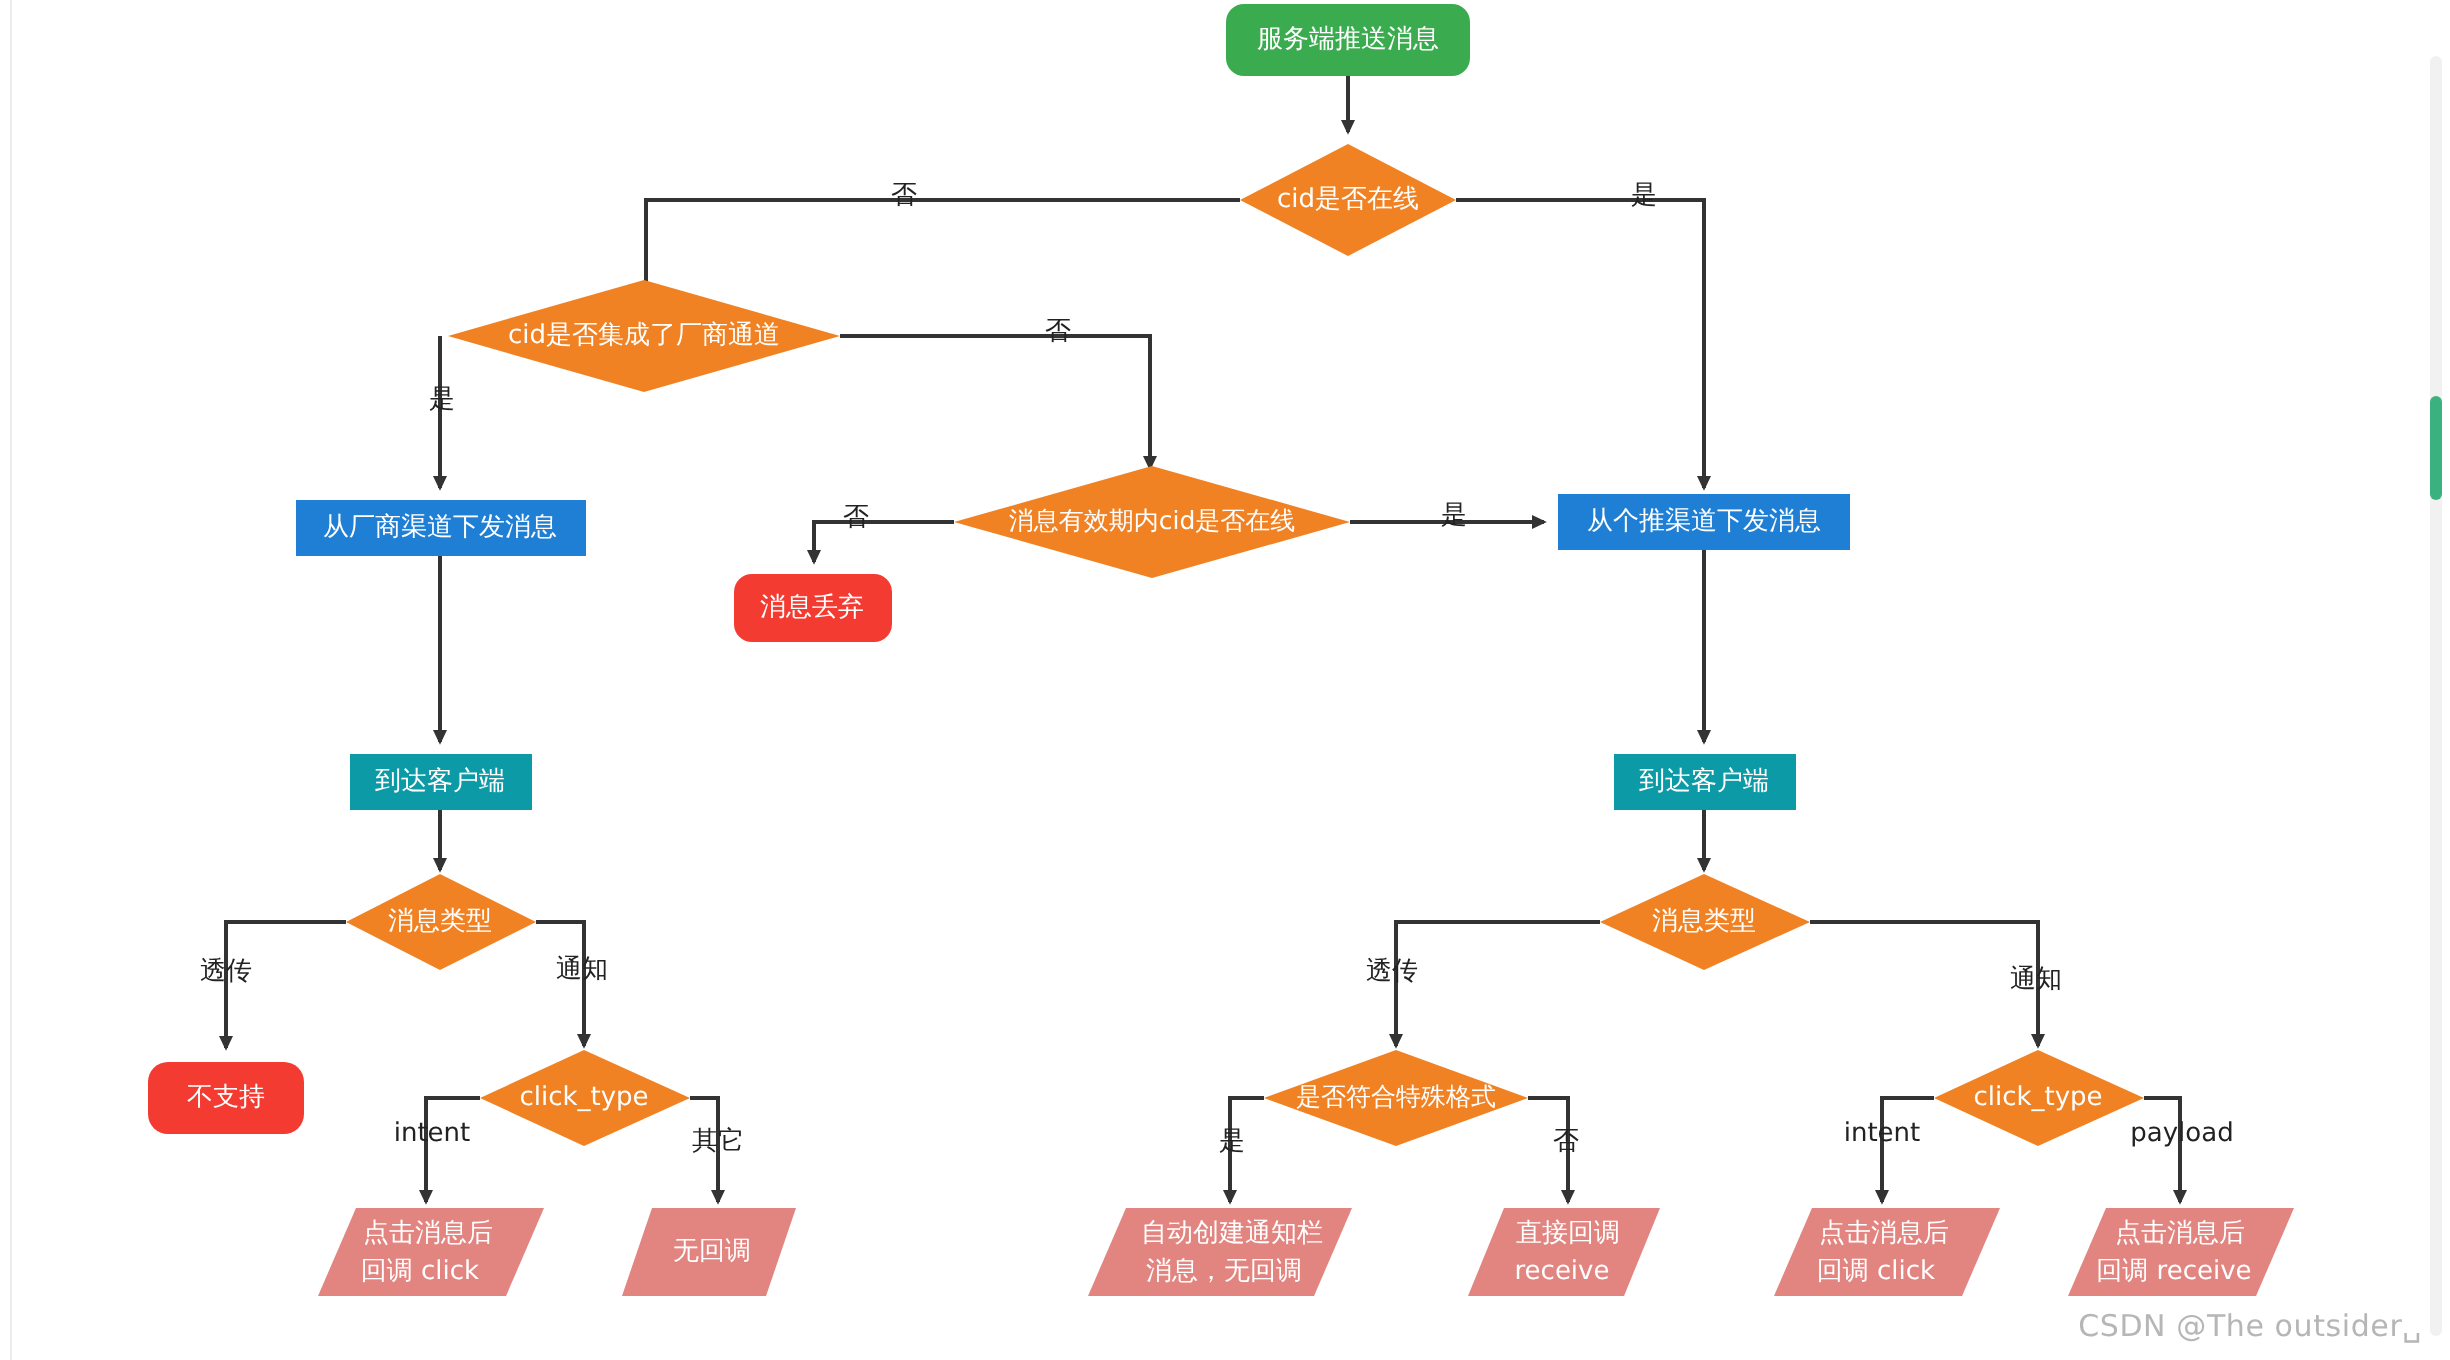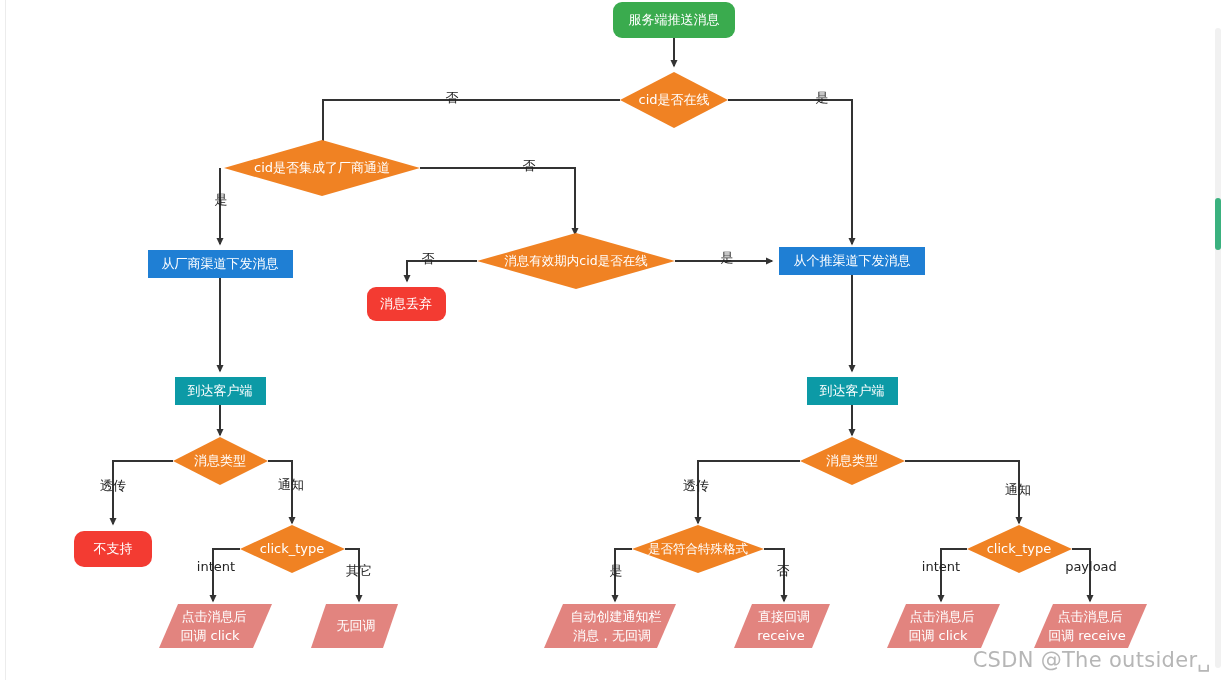--- a/index.html
+++ b/index.html
@@ -45,21 +45,21 @@
     width: 6px;
     height: 52px;
     background: #3bb17f;
     border-radius: 3px;
   }
   .watermark {
     position: absolute;
     right: 14px;
     bottom: 8px;
     color: #b6b6b6;
-    font-size: 21px;
+    font-size: 15px;
     font-family: "DejaVu Sans", "Liberation Sans", sans-serif;
     letter-spacing: 0.3px;
     white-space: nowrap;
   }
   svg text {
     font-family: "DejaVu Sans", "Liberation Sans", sans-serif;
     dominant-baseline: middle;
   }
   .node-label {
     fill: #ffffff;

